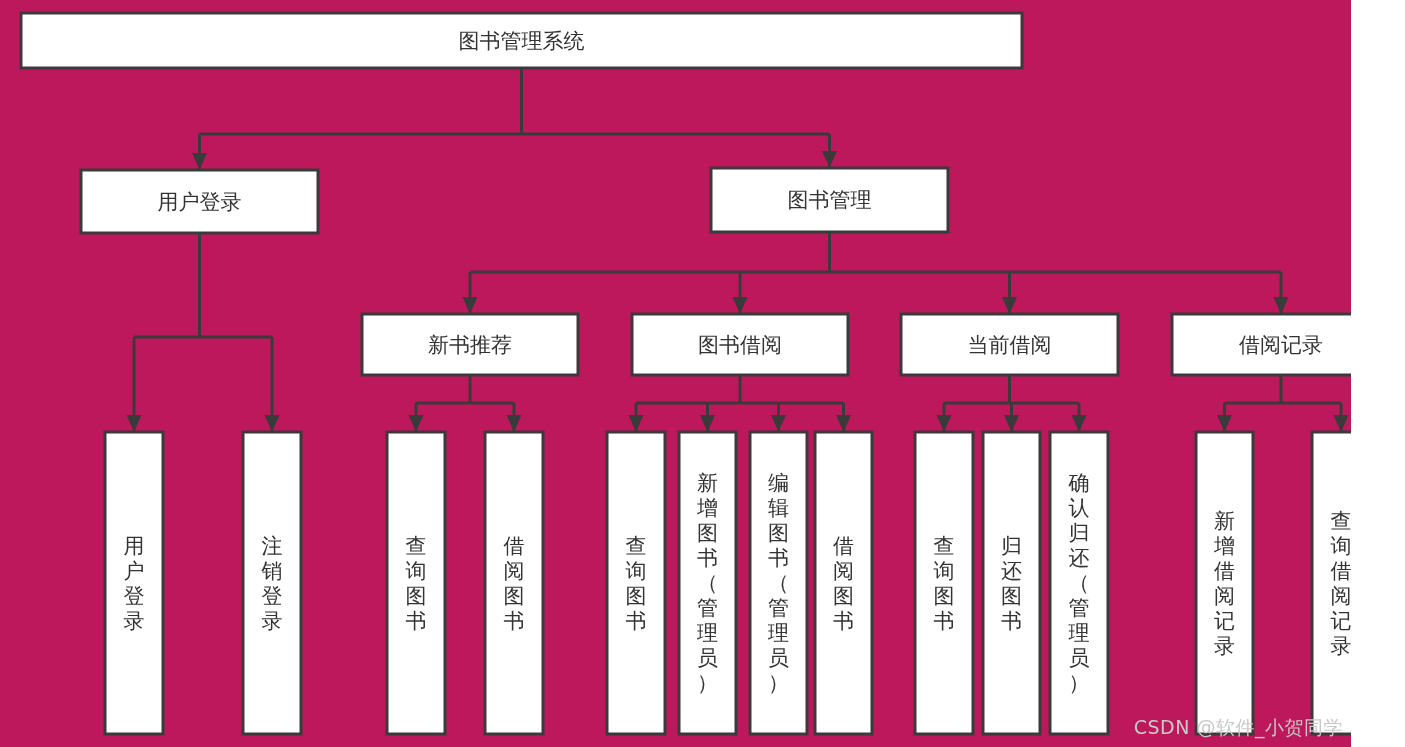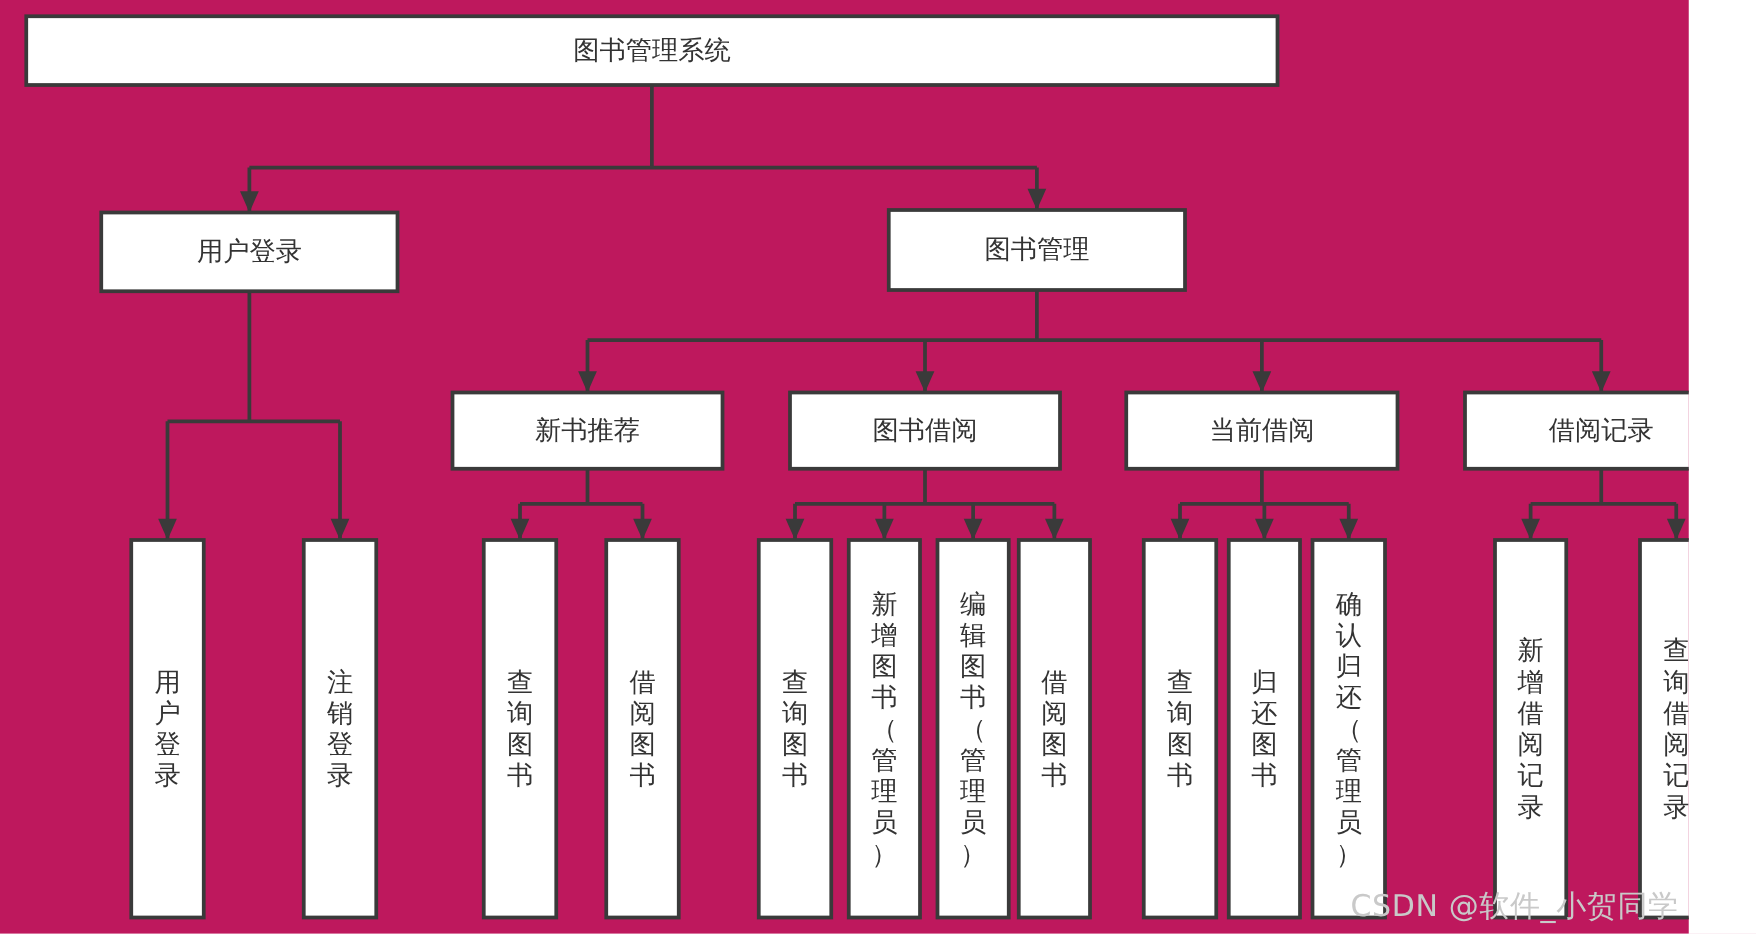--- a/index.html
+++ b/index.html
@@ -52,21 +52,21 @@
   }
   .arrow-head {
     fill: #3a3a3a;
     stroke: none;
   }
   .watermark-text {
     position: absolute;
     right: 8px;
     bottom: 6px;
     font-family: "DejaVu Sans", "Liberation Sans", sans-serif;
-    font-size: 24px;
+    font-size: 19px;
     color: #c9c9c9;
     white-space: nowrap;
     letter-spacing: 0.5px;
   }
 </style>
 </head>
 <body>
 
 <div id="stage">
   <svg id="diagram-svg" viewBox="0 0 1405 747" xmlns="http://www.w3.org/2000/svg">

